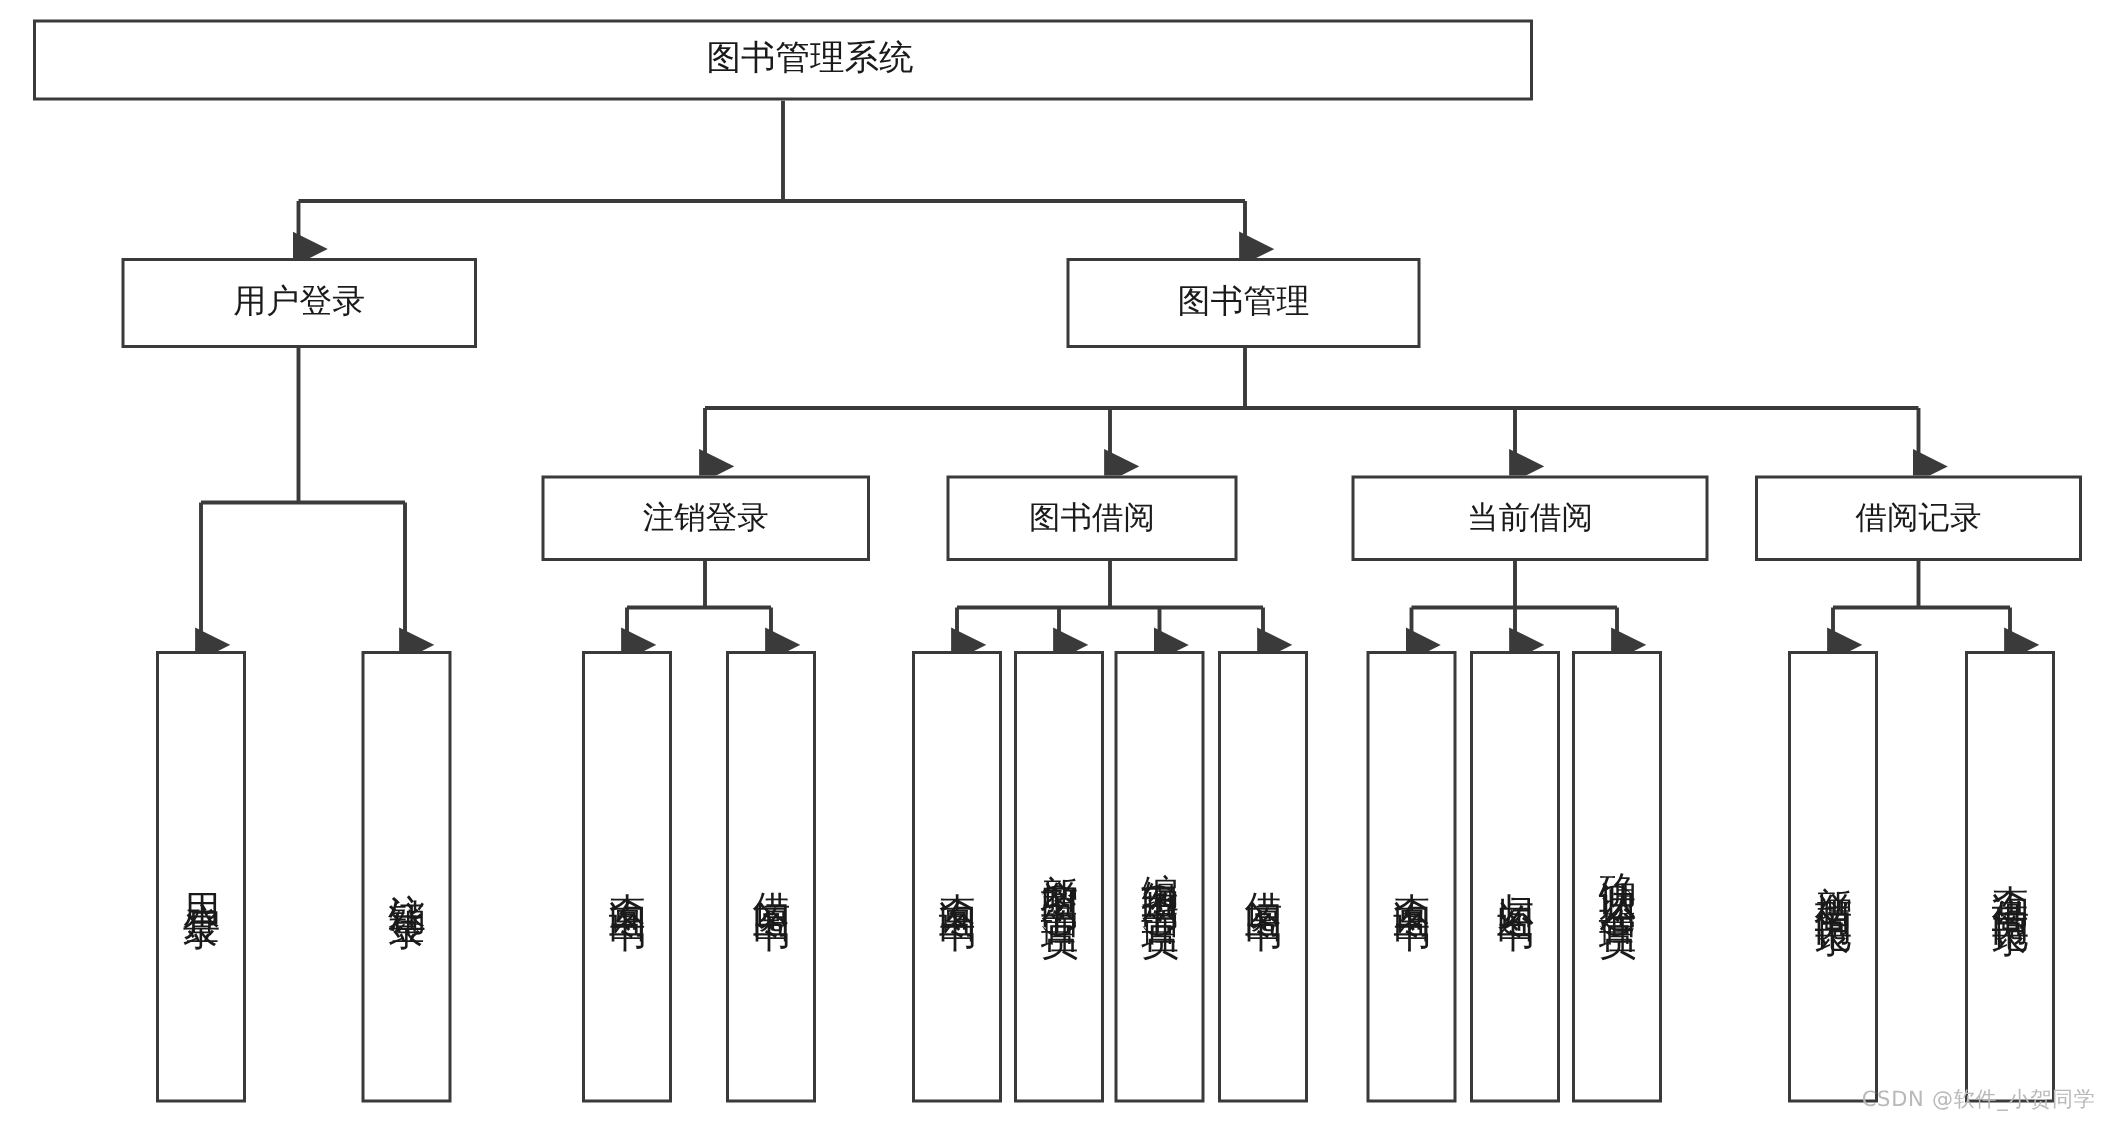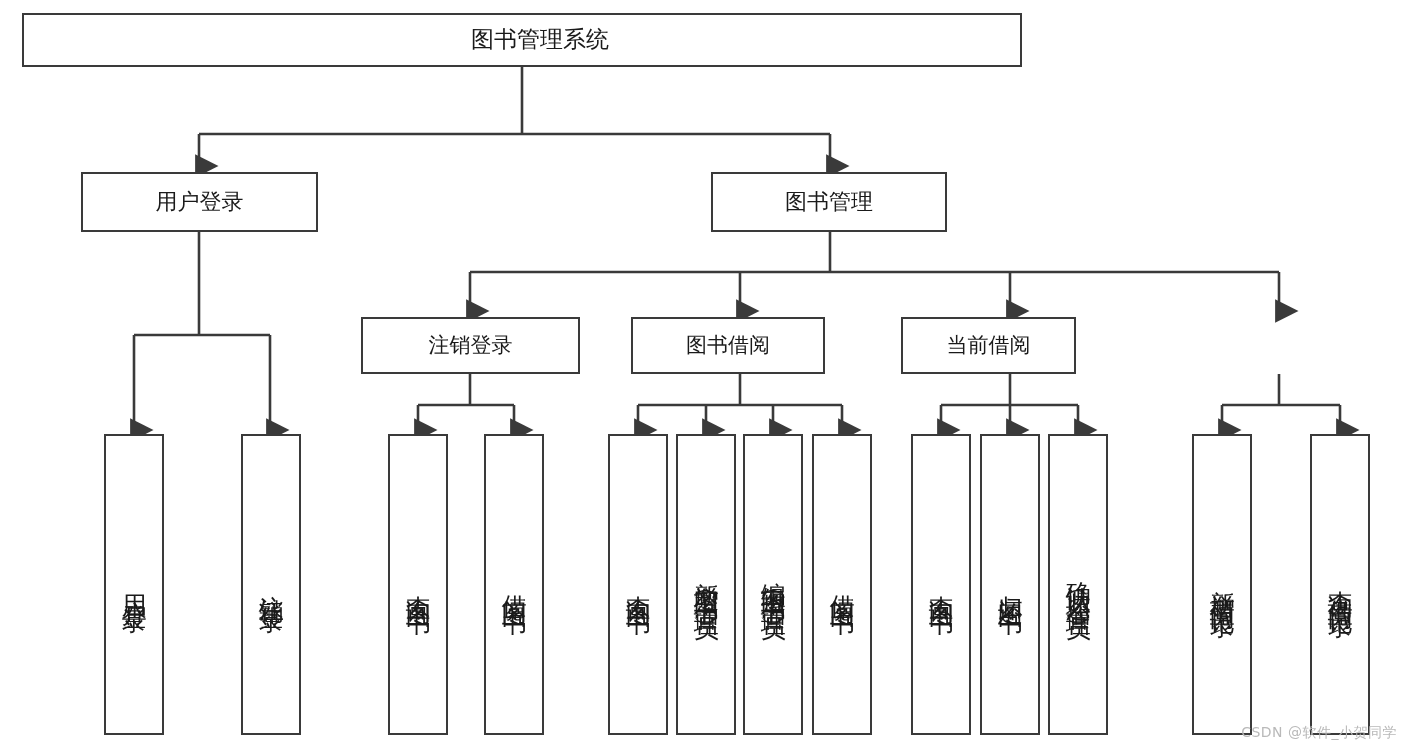--- a/index.html
+++ b/index.html
@@ -85,22 +85,25 @@
   <div class="node h2" style="left:711px;top:172px;width:236px;height:60px;">
     <span class="lbl">图书管理</span>
   </div>
 
   <div class="node h3" style="left:361px;top:317px;width:219px;height:57px;">
     <span class="lbl">注销登录</span>
   </div>
   <div class="node h3" style="left:631px;top:317px;width:194px;height:57px;">
     <span class="lbl">图书借阅</span>
   </div>
-  <div class="node h3" style="left:901px;top:317px;width:175px;height:57px;">
+  <div class="node h3" style="left:901px;top:317px;width:238px;height:57px;">
     <span class="lbl">当前借阅</span>
+  </div>
+  <div class="node h3" style="left:1170px;top:317px;width:218px;height:57px;">
+    <span class="lbl">借阅记录</span>
   </div>
 
   <div class="node v" style="left:104px;top:434px;width:60px;height:301px;">
     <span class="lbl">用户登录</span>
   </div>
   <div class="node v" style="left:241px;top:434px;width:60px;height:301px;">
     <span class="lbl">注销登录</span>
   </div>
 
   <div class="node v" style="left:388px;top:434px;width:60px;height:301px;">

